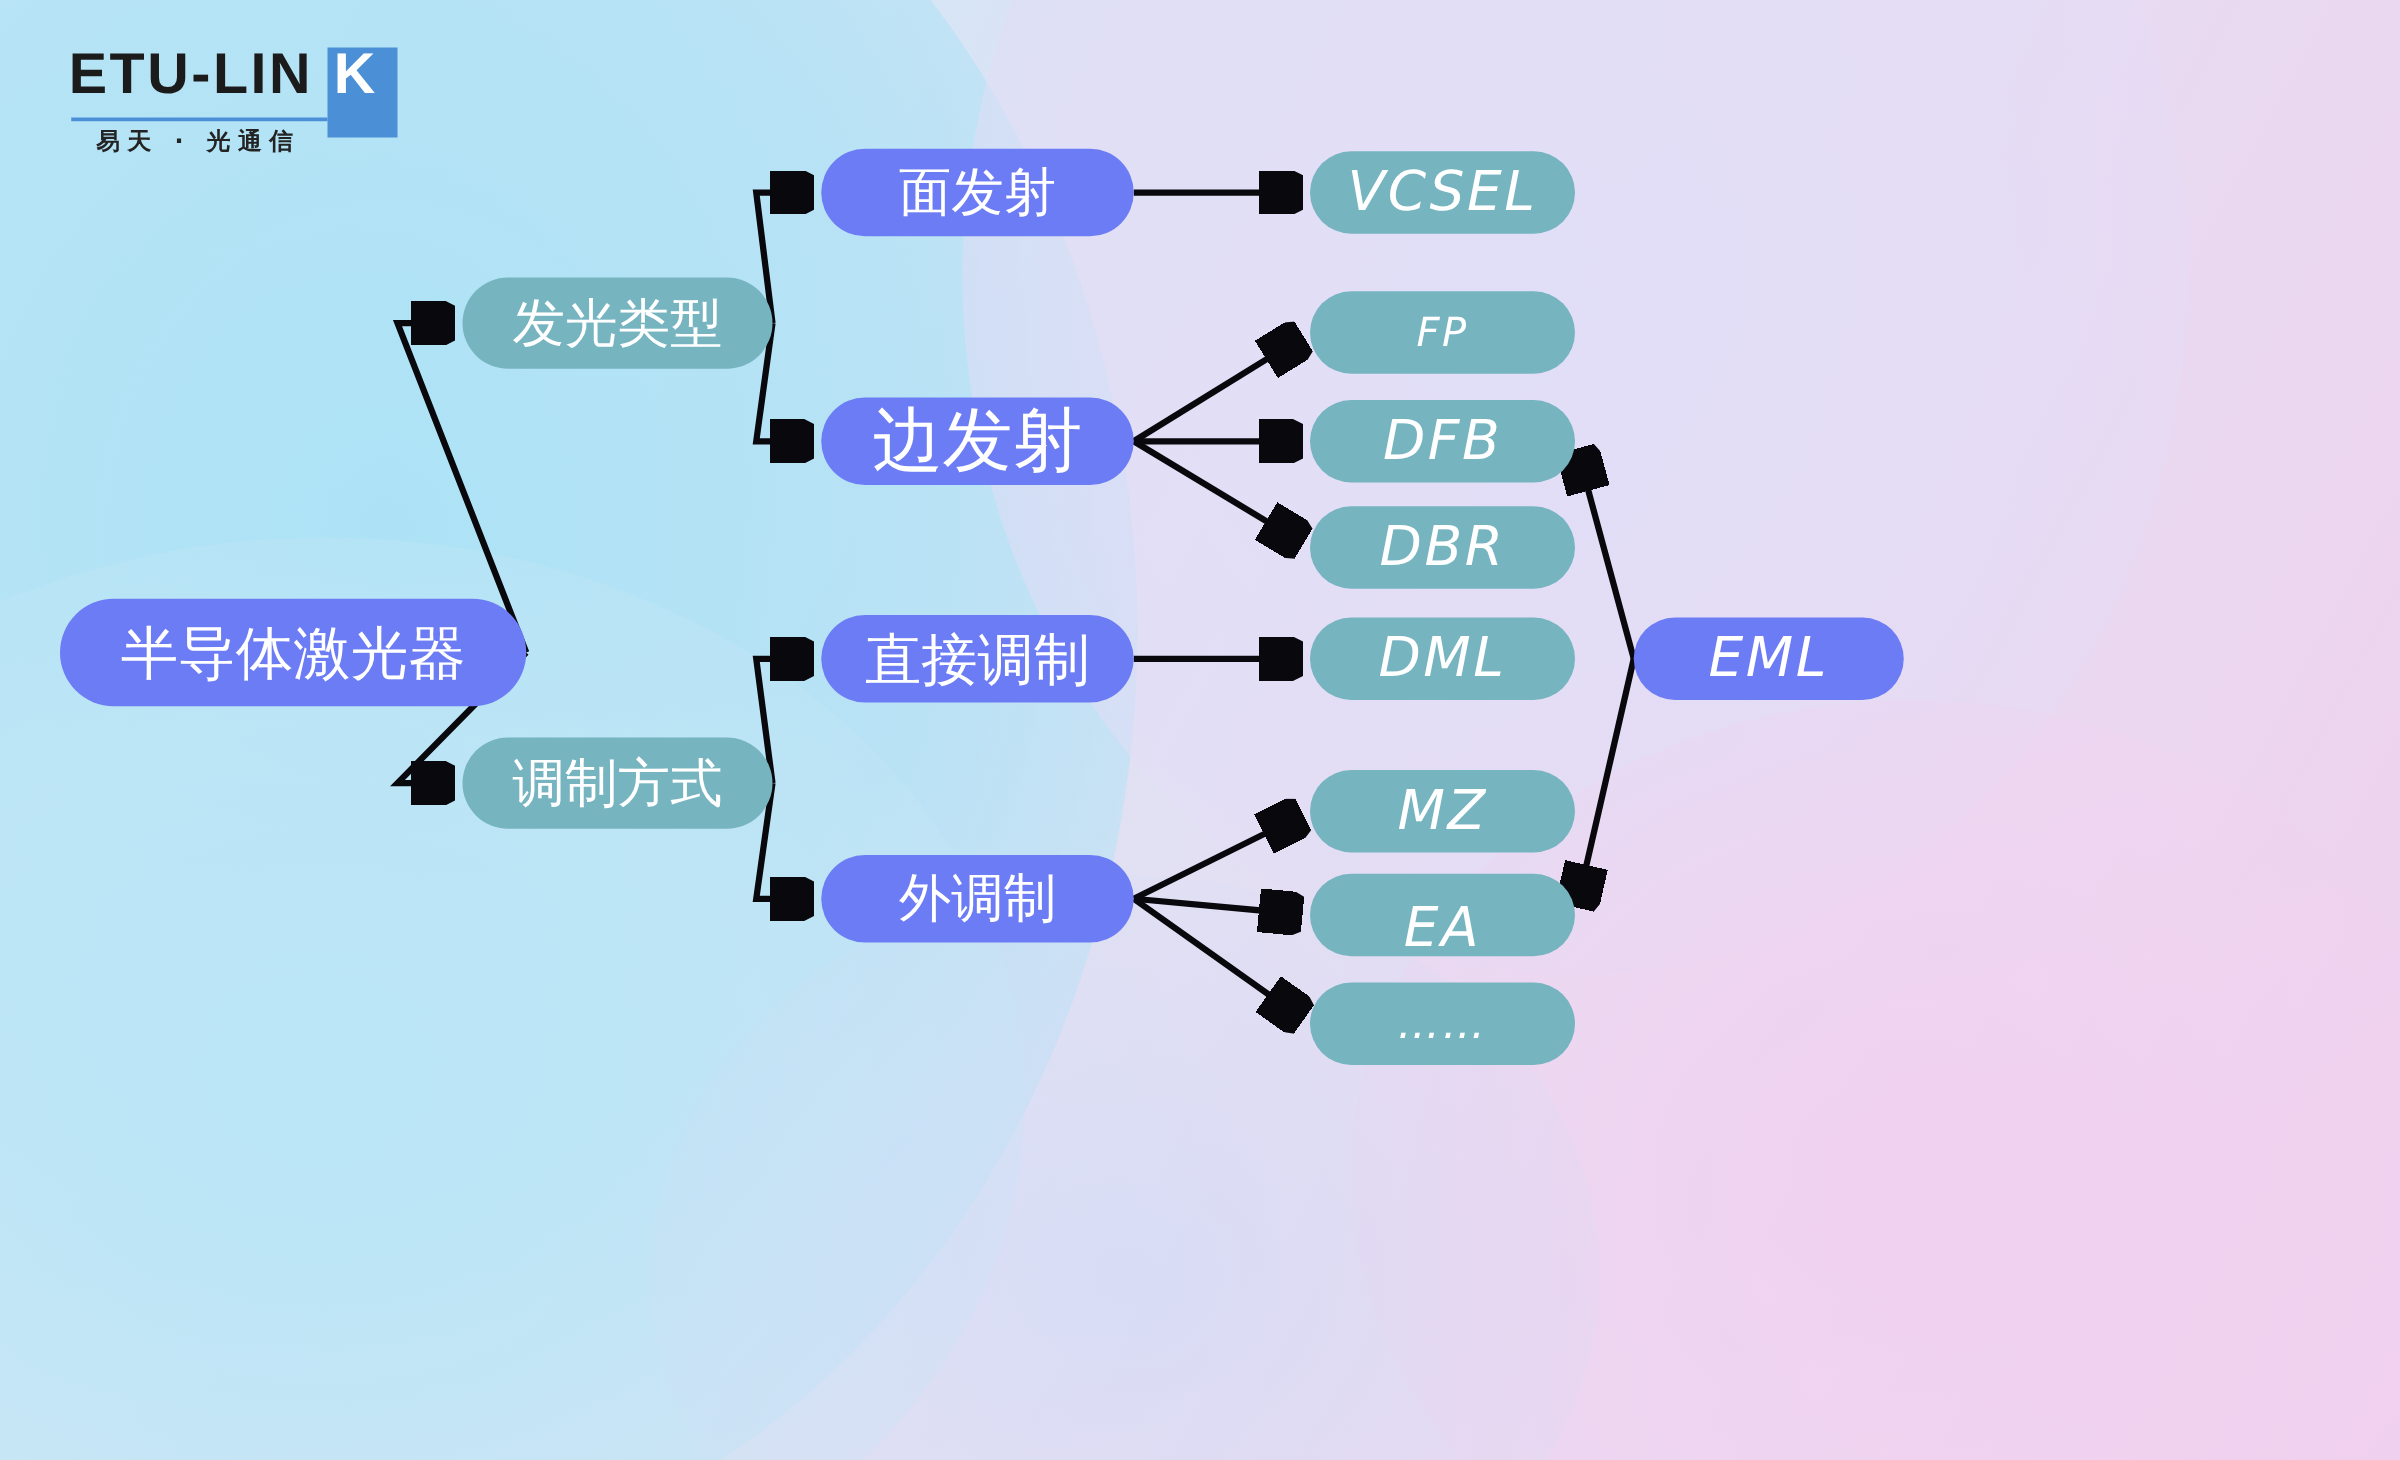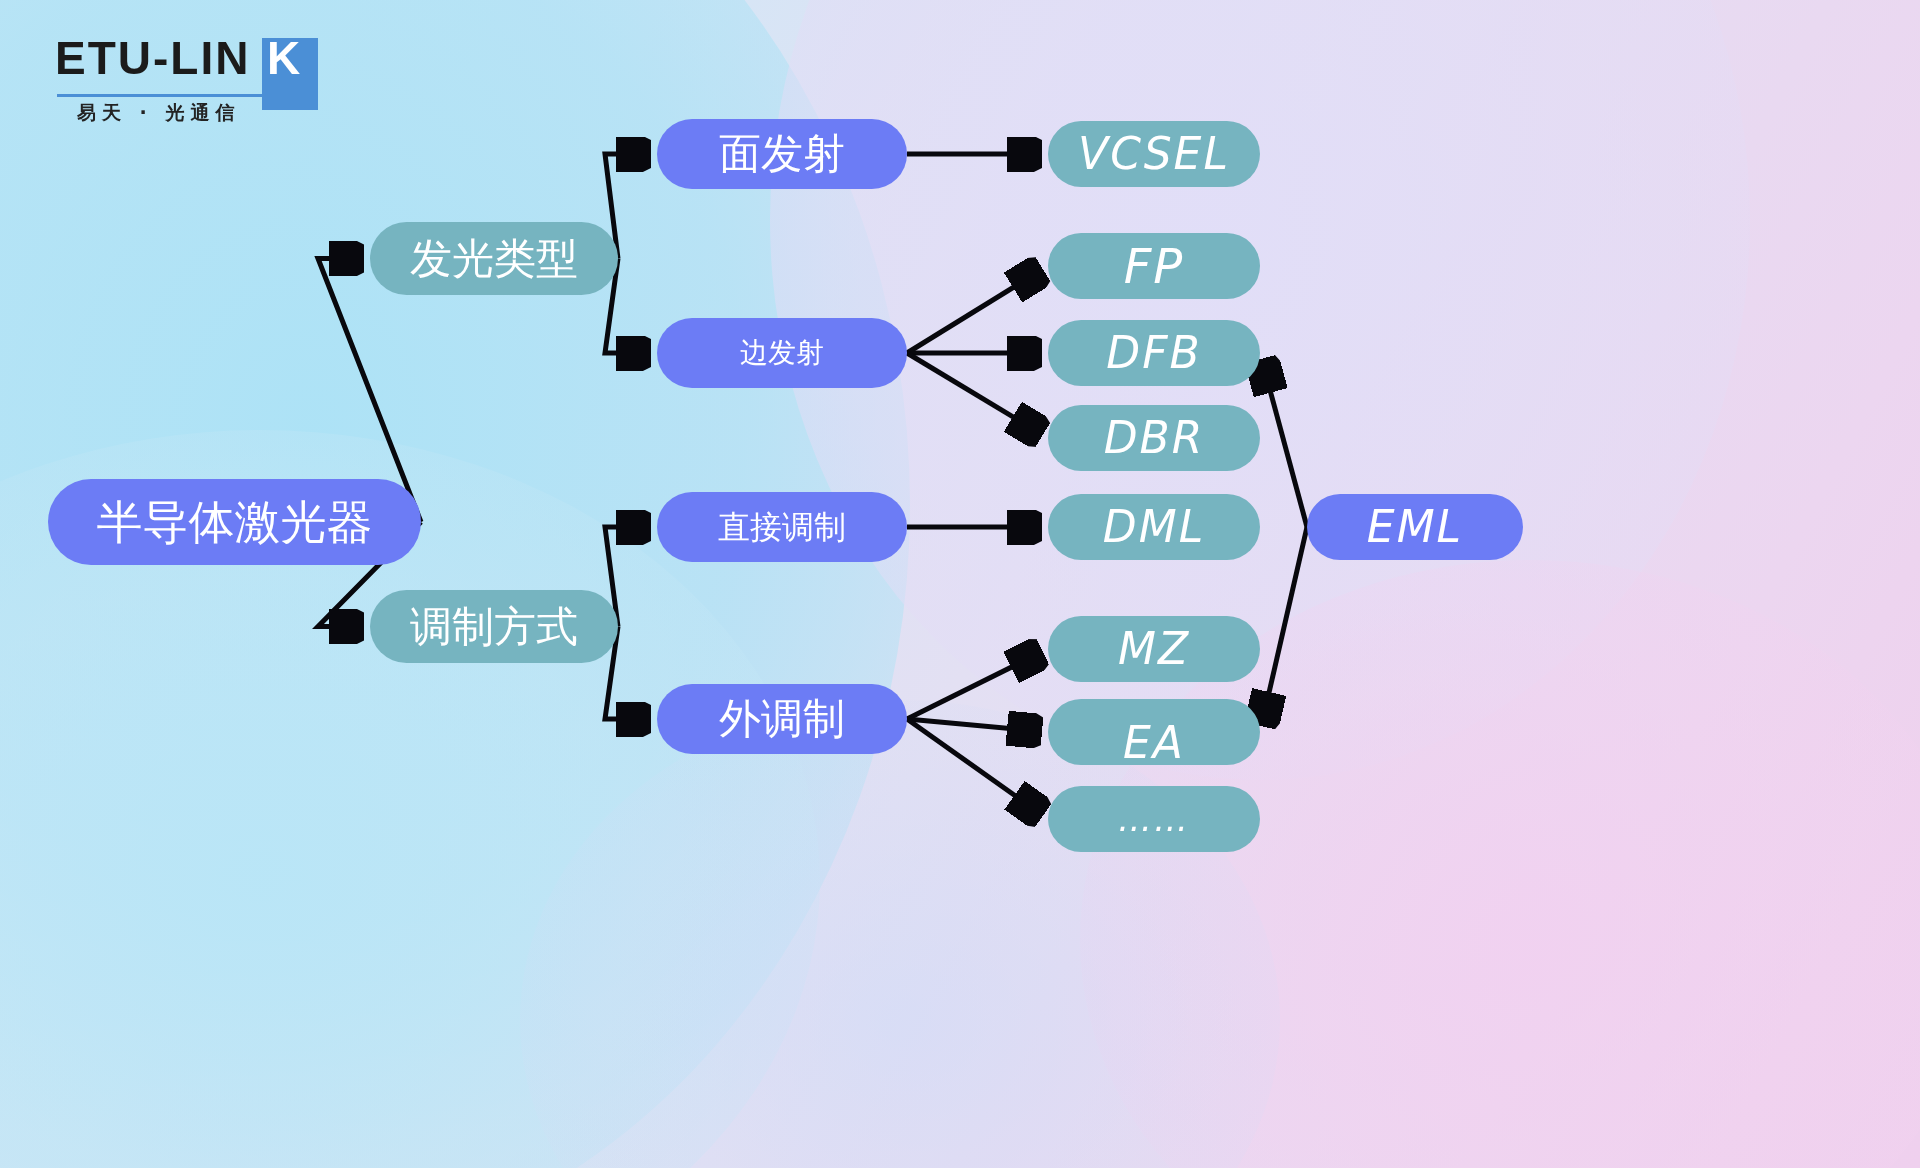--- a/index.html
+++ b/index.html
@@ -226,33 +226,33 @@
       <div class="node teal" style="left: 370px; top: 222px; width: 248px; height: 73px;">
         <span class="cn" style="font-size: 42px;">发光类型</span>
       </div>
       <div class="node teal" style="left: 370px; top: 590px; width: 248px; height: 73px;">
         <span class="cn" style="font-size: 42px;">调制方式</span>
       </div>
       <div class="node purple" style="left: 657px; top: 119px; width: 250px; height: 70px;">
         <span class="cn" style="font-size: 42px;">面发射</span>
       </div>
       <div class="node purple" style="left: 657px; top: 318px; width: 250px; height: 70px;">
-        <span class="cn" style="font-size: 28px;">边发射</span>
+        <span class="cn" style="font-size: 56px;">边发射</span>
       </div>
       <div class="node purple" style="left: 657px; top: 492px; width: 250px; height: 70px;">
-        <span class="cn" style="font-size: 32px;">直接调制</span>
+        <span class="cn" style="font-size: 45px;">直接调制</span>
       </div>
       <div class="node purple" style="left: 657px; top: 684px; width: 250px; height: 70px;">
         <span class="cn" style="font-size: 42px;">外调制</span>
       </div>
       <div class="node teal" style="left: 1048px; top: 121px; width: 212px; height: 66px;">
         <span class="en" style="font-size: 44px;">VCSEL</span>
       </div>
       <div class="node teal" style="left: 1048px; top: 233px; width: 212px; height: 66px;">
-        <span class="en" style="font-size: 48px;">FP</span>
+        <span class="en" style="font-size: 32px;">FP</span>
       </div>
       <div class="node teal" style="left: 1048px; top: 320px; width: 212px; height: 66px;">
         <span class="en" style="font-size: 44px;">DFB</span>
       </div>
       <div class="node teal" style="left: 1048px; top: 405px; width: 212px; height: 66px;">
         <span class="en" style="font-size: 44px;">DBR</span>
       </div>
       <div class="node teal" style="left: 1048px; top: 494px; width: 212px; height: 66px;">
         <span class="en" style="font-size: 44px;">DML</span>
       </div>

